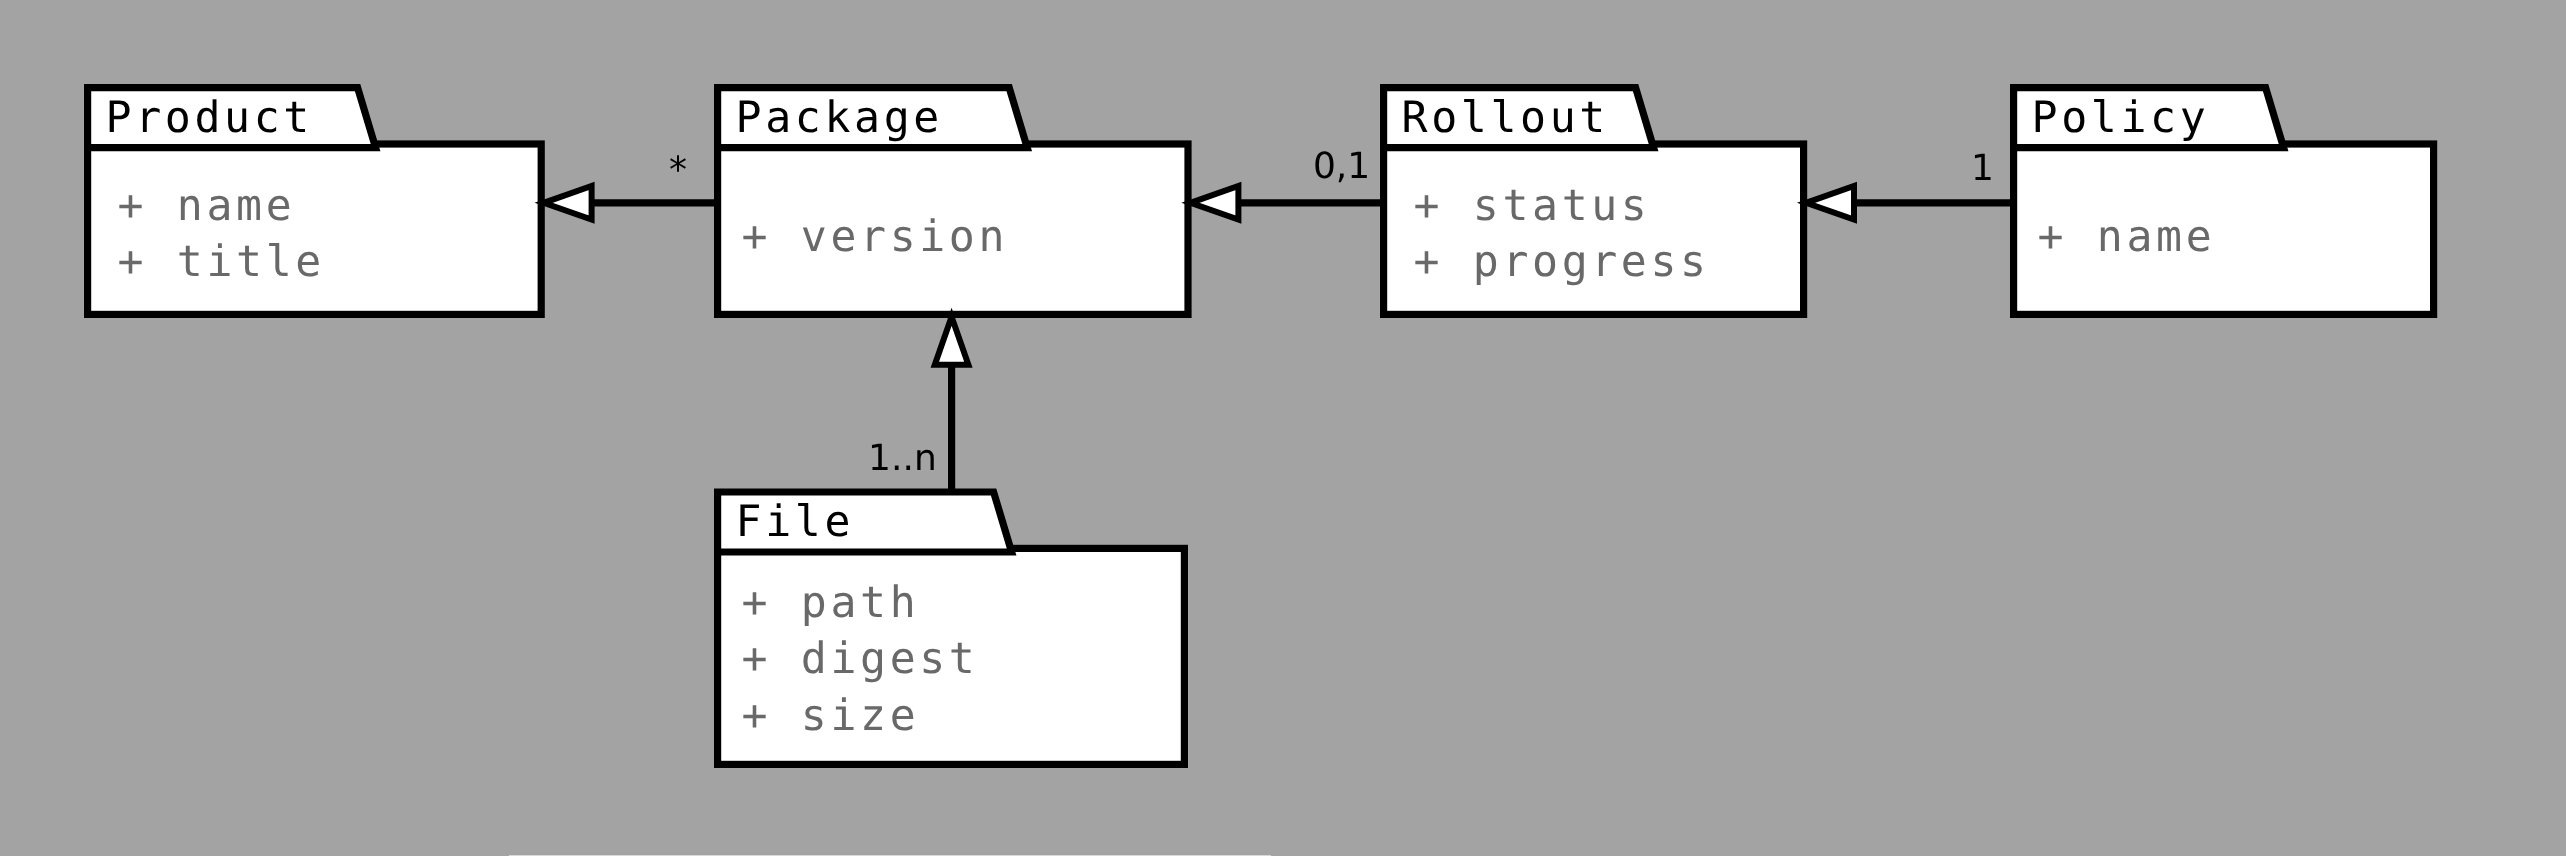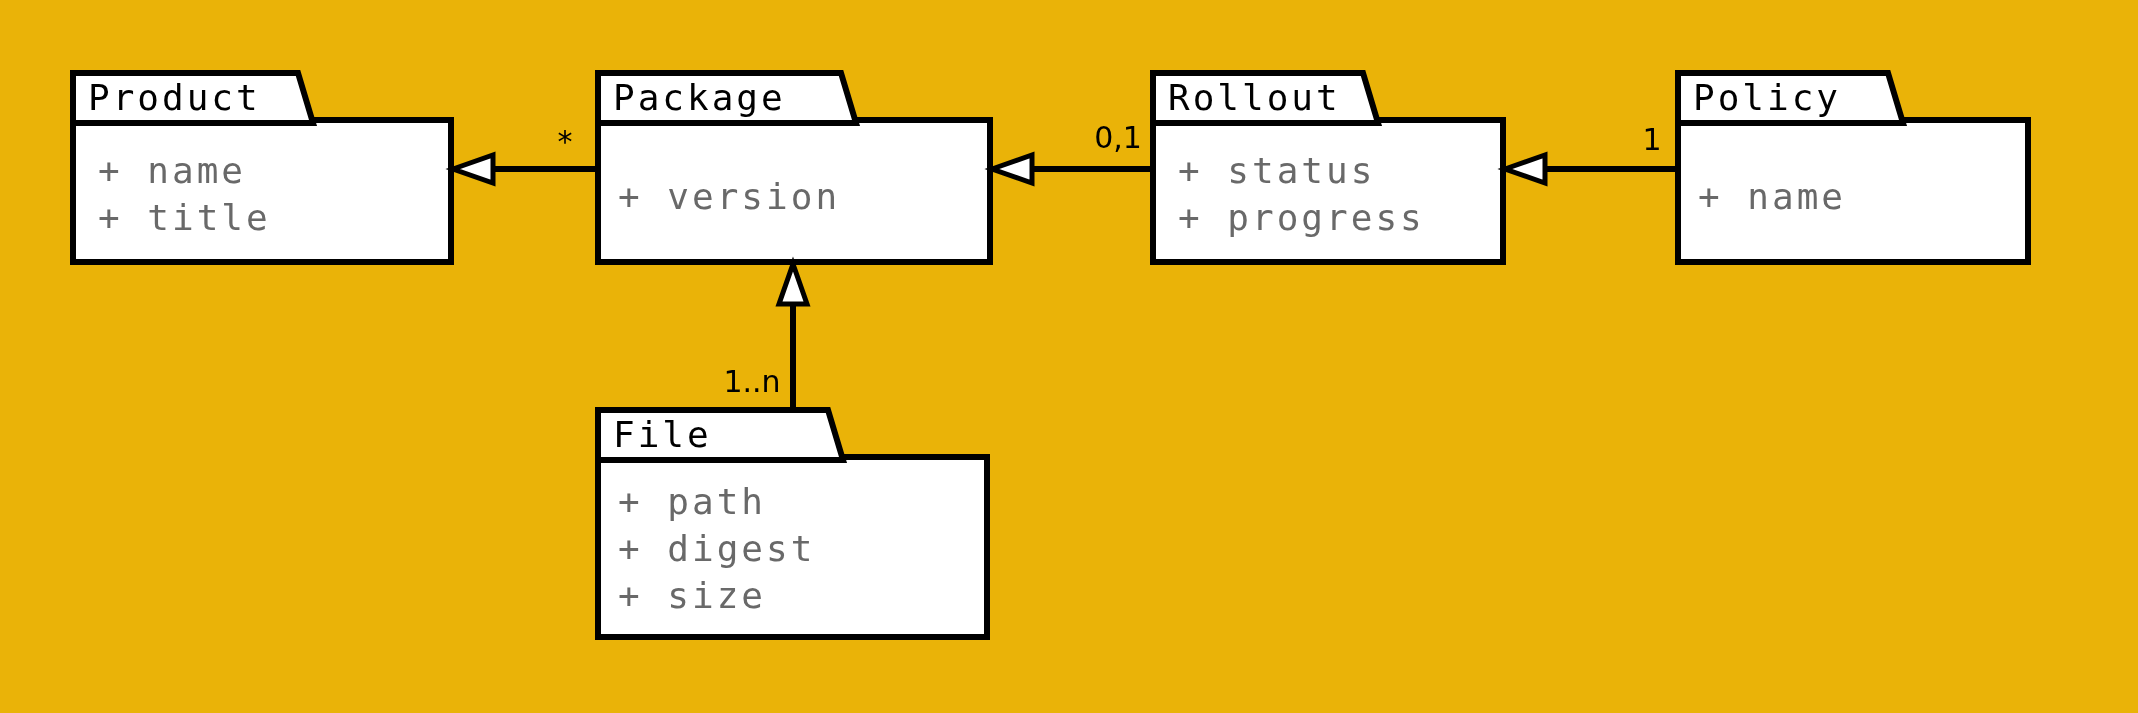--- a/index.html
+++ b/index.html
@@ -5,21 +5,21 @@
   html, body {
     margin: 0;
     padding: 0;
     background: #ffffff;
     font-family: "DejaVu Sans", sans-serif;
   }
   .canvas {
     position: relative;
     width: 2138px;
     height: 713px;
-    background: #eab308;
+    background: #a3a3a3;
     overflow: hidden;
   }
   svg { display: block; }
   .box-shape {
     fill: #ffffff;
     stroke: var(--stroke-color, #000000);
     stroke-width: 6;
     stroke-linejoin: miter;
   }
   .edge-shaft {

